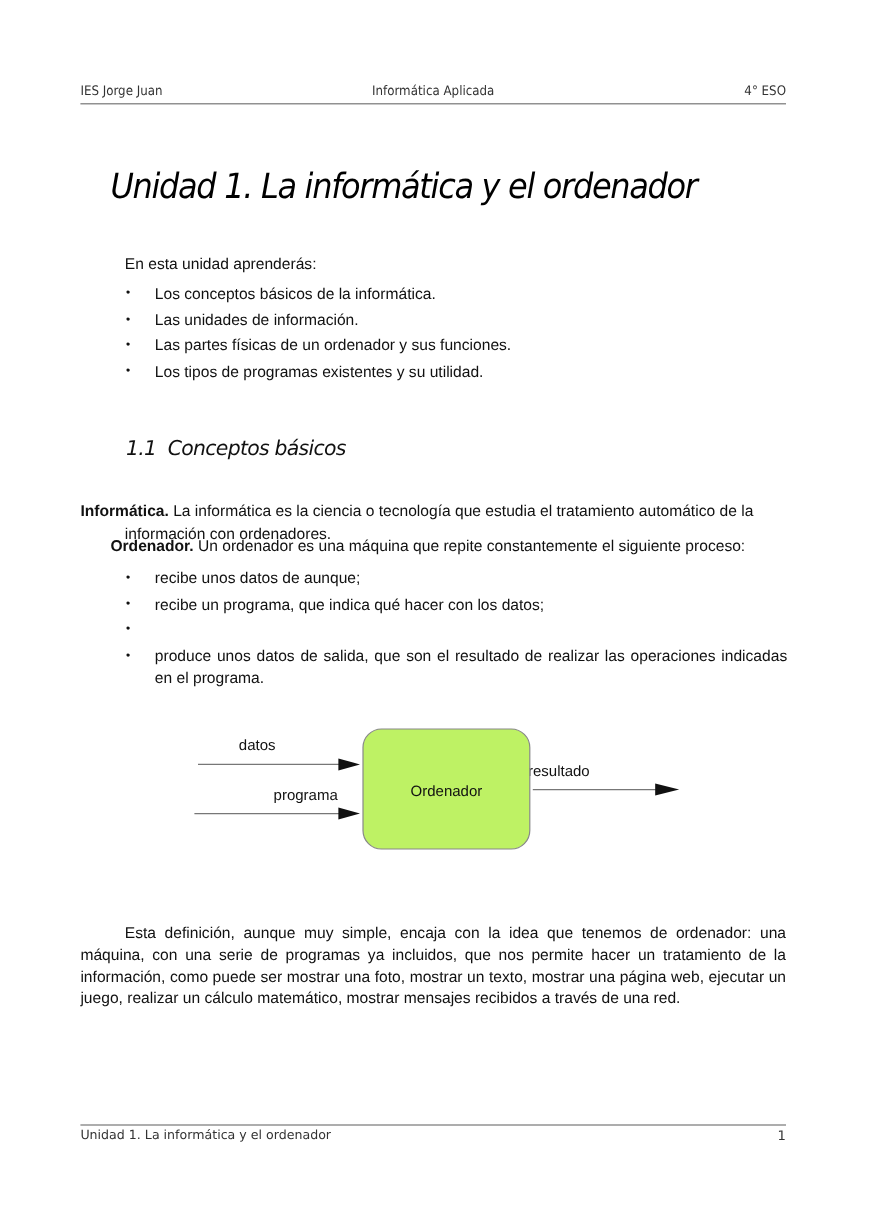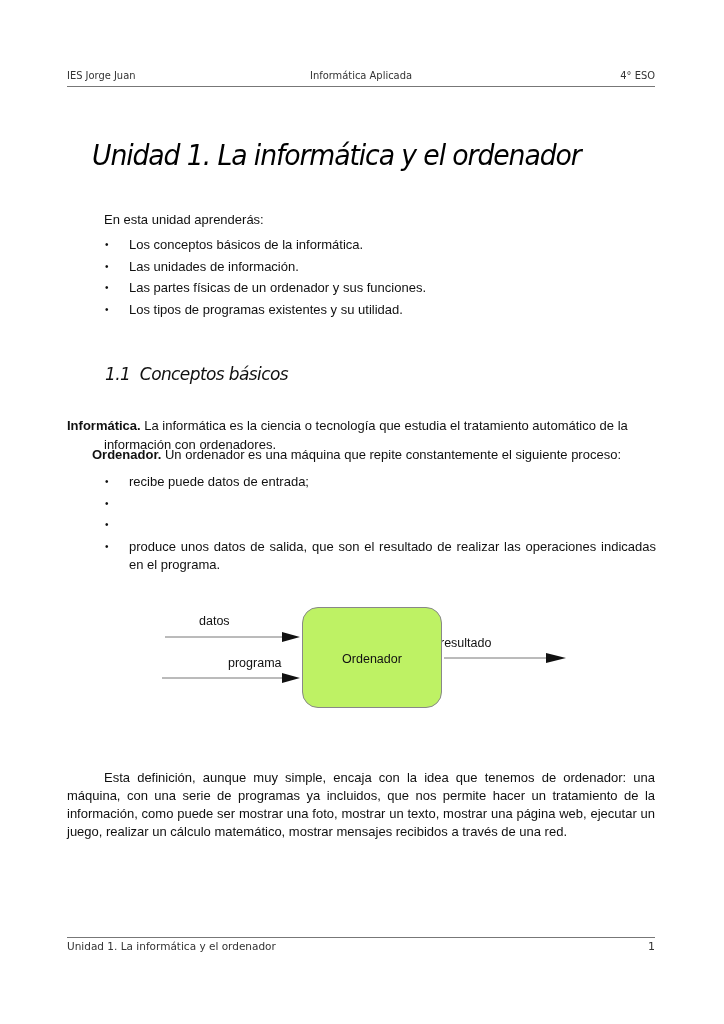--- a/index.html
+++ b/index.html
@@ -69,22 +69,22 @@
 <div class="para" style="left:67px; top:402px; width:590px; text-indent:0;margin-top:14px;">
   <div style="padding-left:37px; text-indent:-37px;">
     <b>Informática.</b><span> La informática es la ciencia o tecnología que estudia el tratamiento automático de la información con ordenadores.</span>
   </div>
 </div>
 <div class="para" style="left:67px; top:445px; width:590px;margin-left:25px;">
   <b>Ordenador.</b><span> Un ordenador es una máquina que repite constantemente el siguiente proceso:</span>
 </div>
 
 <ul class="bullets" style="top:473px; width:552px;">
-  <li><span class="dot">•</span><span>recibe puede datos de entrada;</span></li>
-  <li><span class="dot">•</span></li>
+  <li><span class="dot">•</span><span>recibe unos datos de aunque;</span></li>
+  <li><span class="dot">•</span><span>recibe un programa, que indica qué hacer con los datos;</span></li>
   <li><span class="dot">•</span></li>
   <li style="height:auto; text-align:justify;"><span class="dot">•</span><span>produce unos datos de salida, que son el resultado de realizar las operaciones indicadas en el programa.</span></li>
 </ul>
 
 <div>
   <span class="diag-label" style="left:199px; top:614px;">datos</span>
   <span class="diag-label" style="left:190px; top:656px;padding-left:38px;">programa</span>
   <span class="diag-label" style="left:440px; top:636px;">resultado</span>
   <svg class="abs" style="left:0; top:0;" width="724" height="1024">
     <g>

